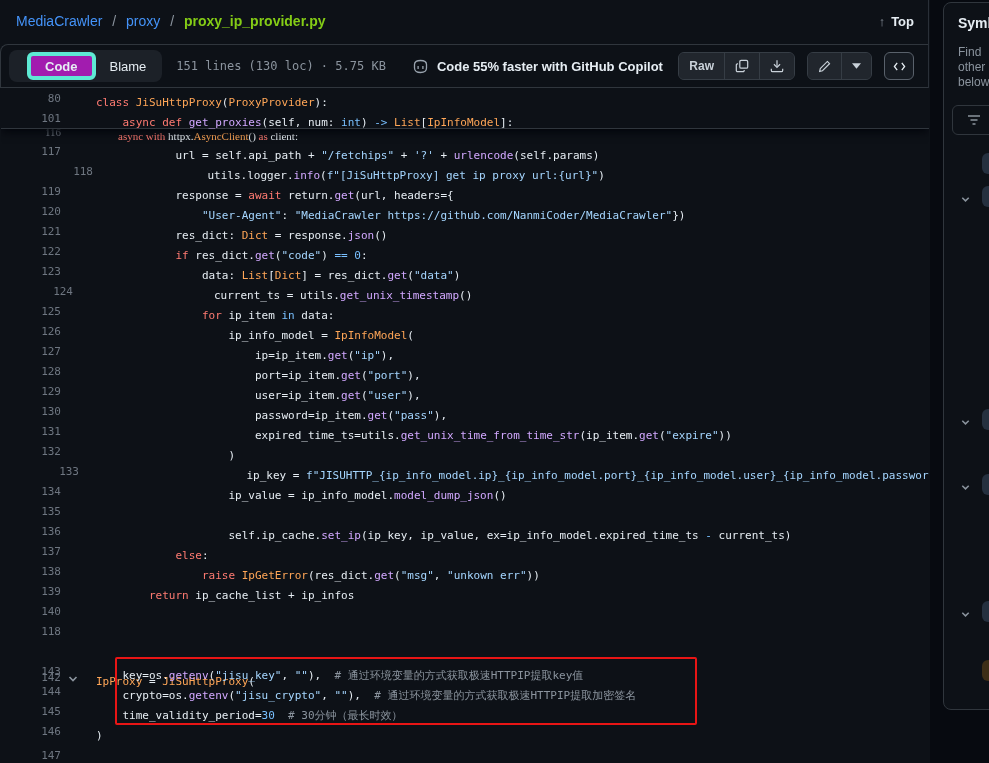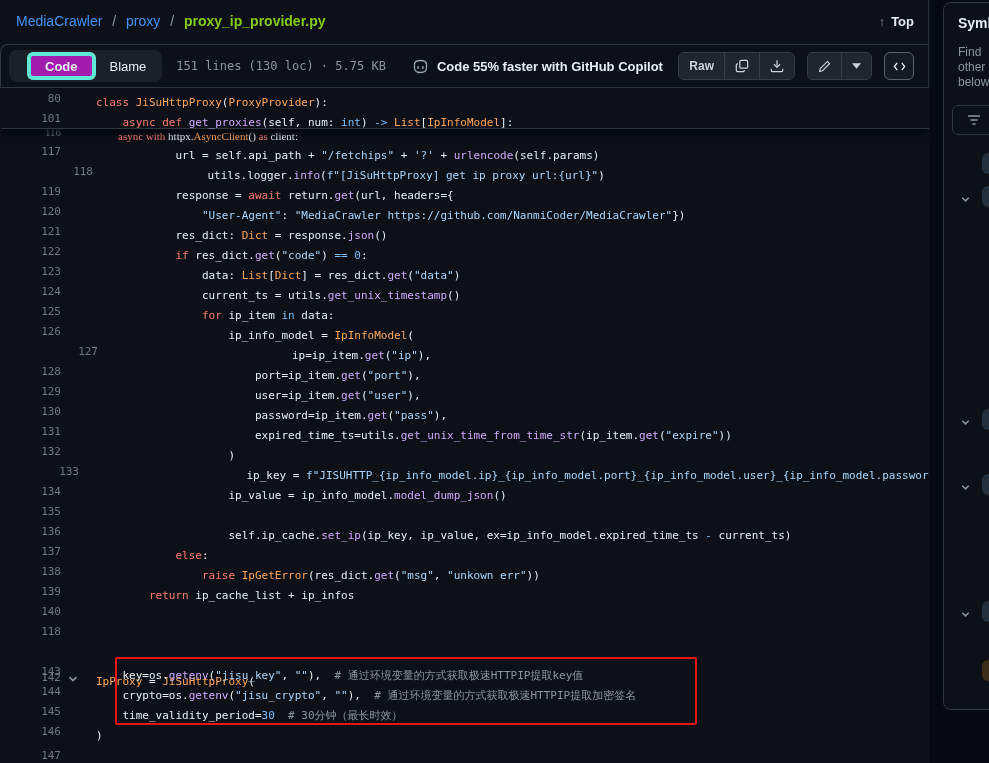--- a/index.html
+++ b/index.html
@@ -134,24 +134,24 @@
   <div class="code-area">
     <div id="code-rows">
         <div class="row" style="top: 34px; font-family: Liberation Serif, serif;"><span class="ln">116</span><span class="src">        <span class="tok-k">async with </span><span class="tok-d">httpx.</span><span class="tok-cls">AsyncClient</span><span class="tok-d">() </span><span class="tok-k">as</span><span class="tok-d"> client:</span></span></div>
         <div class="row" style="top: 54px;"><span class="ln">117</span><span class="src">            <span class="tok-d">url = self.api_path + </span><span class="tok-s">"/fetchips"</span><span class="tok-d"> + </span><span class="tok-s">'?'</span><span class="tok-d"> + </span><span class="tok-fn">urlencode</span><span class="tok-d">(self.params)</span></span></div>
         <div class="row" style="top: 74px; margin-left: 32px;"><span class="ln">118</span><span class="src">            <span class="tok-d">utils.logger.</span><span class="tok-fn">info</span><span class="tok-d">(</span><span class="tok-s">f"[JiSuHttpProxy] get ip proxy url:{url}"</span><span class="tok-d">)</span></span></div>
         <div class="row" style="top: 94px;"><span class="ln">119</span><span class="src">            <span class="tok-d">response = </span><span class="tok-k">await</span><span class="tok-d"> return.</span><span class="tok-fn">get</span><span class="tok-d">(url, headers={</span></span></div>
         <div class="row" style="top: 114px;"><span class="ln">120</span><span class="src">                <span class="tok-s">"User-Agent"</span><span class="tok-d">: </span><span class="tok-s">"MediaCrawler https://github.com/NanmiCoder/MediaCrawler"</span><span class="tok-d">})</span></span></div>
         <div class="row" style="top: 134px;"><span class="ln">121</span><span class="src">            <span class="tok-d">res_dict: </span><span class="tok-cls">Dict</span><span class="tok-d"> = response.</span><span class="tok-fn">json</span><span class="tok-d">()</span></span></div>
         <div class="row" style="top: 154px;"><span class="ln">122</span><span class="src">            <span class="tok-k">if</span><span class="tok-d"> res_dict.</span><span class="tok-fn">get</span><span class="tok-d">(</span><span class="tok-s">"code"</span><span class="tok-d">) </span><span class="tok-n">==</span><span class="tok-d"> </span><span class="tok-n">0</span><span class="tok-d">:</span></span></div>
         <div class="row" style="top: 174px;"><span class="ln">123</span><span class="src">                <span class="tok-d">data: </span><span class="tok-cls">List</span><span class="tok-d">[</span><span class="tok-cls">Dict</span><span class="tok-d">] = res_dict.</span><span class="tok-fn">get</span><span class="tok-d">(</span><span class="tok-s">"data"</span><span class="tok-d">)</span></span></div>
-        <div class="row" style="top: 194px;"><span class="ln">124</span><span class="src">                <span class="tok-d">current_ts = utils.</span><span class="tok-fn">get_unix_timestamp</span><span class="tok-d">()</span></span></div>
+        <div class="row" style="top: 194px; margin-left: 12px;"><span class="ln">124</span><span class="src">                <span class="tok-d">current_ts = utils.</span><span class="tok-fn">get_unix_timestamp</span><span class="tok-d">()</span></span></div>
         <div class="row" style="top: 214px;"><span class="ln">125</span><span class="src">                <span class="tok-k">for</span><span class="tok-d"> ip_item </span><span class="tok-n">in</span><span class="tok-d"> data:</span></span></div>
         <div class="row" style="top: 234px;"><span class="ln">126</span><span class="src">                    <span class="tok-d">ip_info_model = </span><span class="tok-cls">IpInfoModel</span><span class="tok-d">(</span></span></div>
-        <div class="row" style="top: 254px; margin-left: 37px;"><span class="ln">127</span><span class="src">                        <span class="tok-d">ip=ip_item.</span><span class="tok-fn">get</span><span class="tok-d">(</span><span class="tok-s">"ip"</span><span class="tok-d">),</span></span></div>
+        <div class="row" style="top: 254px;"><span class="ln">127</span><span class="src">                        <span class="tok-d">ip=ip_item.</span><span class="tok-fn">get</span><span class="tok-d">(</span><span class="tok-s">"ip"</span><span class="tok-d">),</span></span></div>
         <div class="row" style="top: 274px; text-decoration: underline;"><span class="ln">128</span><span class="src">                        <span class="tok-d">port=ip_item.</span><span class="tok-fn">get</span><span class="tok-d">(</span><span class="tok-s">"port"</span><span class="tok-d">),</span></span></div>
         <div class="row" style="top: 294px;"><span class="ln">129</span><span class="src">                        <span class="tok-d">user=ip_item.</span><span class="tok-fn">get</span><span class="tok-d">(</span><span class="tok-s">"user"</span><span class="tok-d">),</span></span></div>
         <div class="row" style="top: 314px;"><span class="ln">130</span><span class="src">                        <span class="tok-d">password=ip_item.</span><span class="tok-fn">get</span><span class="tok-d">(</span><span class="tok-s">"pass"</span><span class="tok-d">),</span></span></div>
         <div class="row" style="top: 334px;"><span class="ln">131</span><span class="src">                        <span class="tok-d">expired_time_ts=utils.</span><span class="tok-fn">get_unix_time_from_time_str</span><span class="tok-d">(ip_item.</span><span class="tok-fn">get</span><span class="tok-d">(</span><span class="tok-s">"expire"</span><span class="tok-d">))</span></span></div>
         <div class="row" style="top: 354px;"><span class="ln">132</span><span class="src">                    <span class="tok-d">)</span></span></div>
         <div class="row" style="top: 374px; margin-left: 18px;"><span class="ln">133</span><span class="src">                    <span class="tok-d">ip_key = </span><span class="tok-s">f"JISUHTTP_{ip_info_model.ip}_{ip_info_model.port}_{ip_info_model.user}_{ip_info_model.password}"</span></span></div>
         <div class="row" style="top: 394px;"><span class="ln">134</span><span class="src">                    <span class="tok-d">ip_value = ip_info_model.</span><span class="tok-fn">model_dump_json</span><span class="tok-d">()</span></span></div>
         <div class="row" style="top: 414px;"><span class="ln">135</span></div>
         <div class="row" style="top: 434px;"><span class="ln">136</span><span class="src">                    <span class="tok-d">self.ip_cache.</span><span class="tok-fn">set_ip</span><span class="tok-d">(ip_key, ip_value, ex=ip_info_model.expired_time_ts </span><span class="tok-n">-</span><span class="tok-d"> current_ts)</span></span></div>
         <div class="row" style="top: 454px;"><span class="ln">137</span><span class="src">            <span class="tok-k">else</span><span class="tok-d">:</span></span></div>

